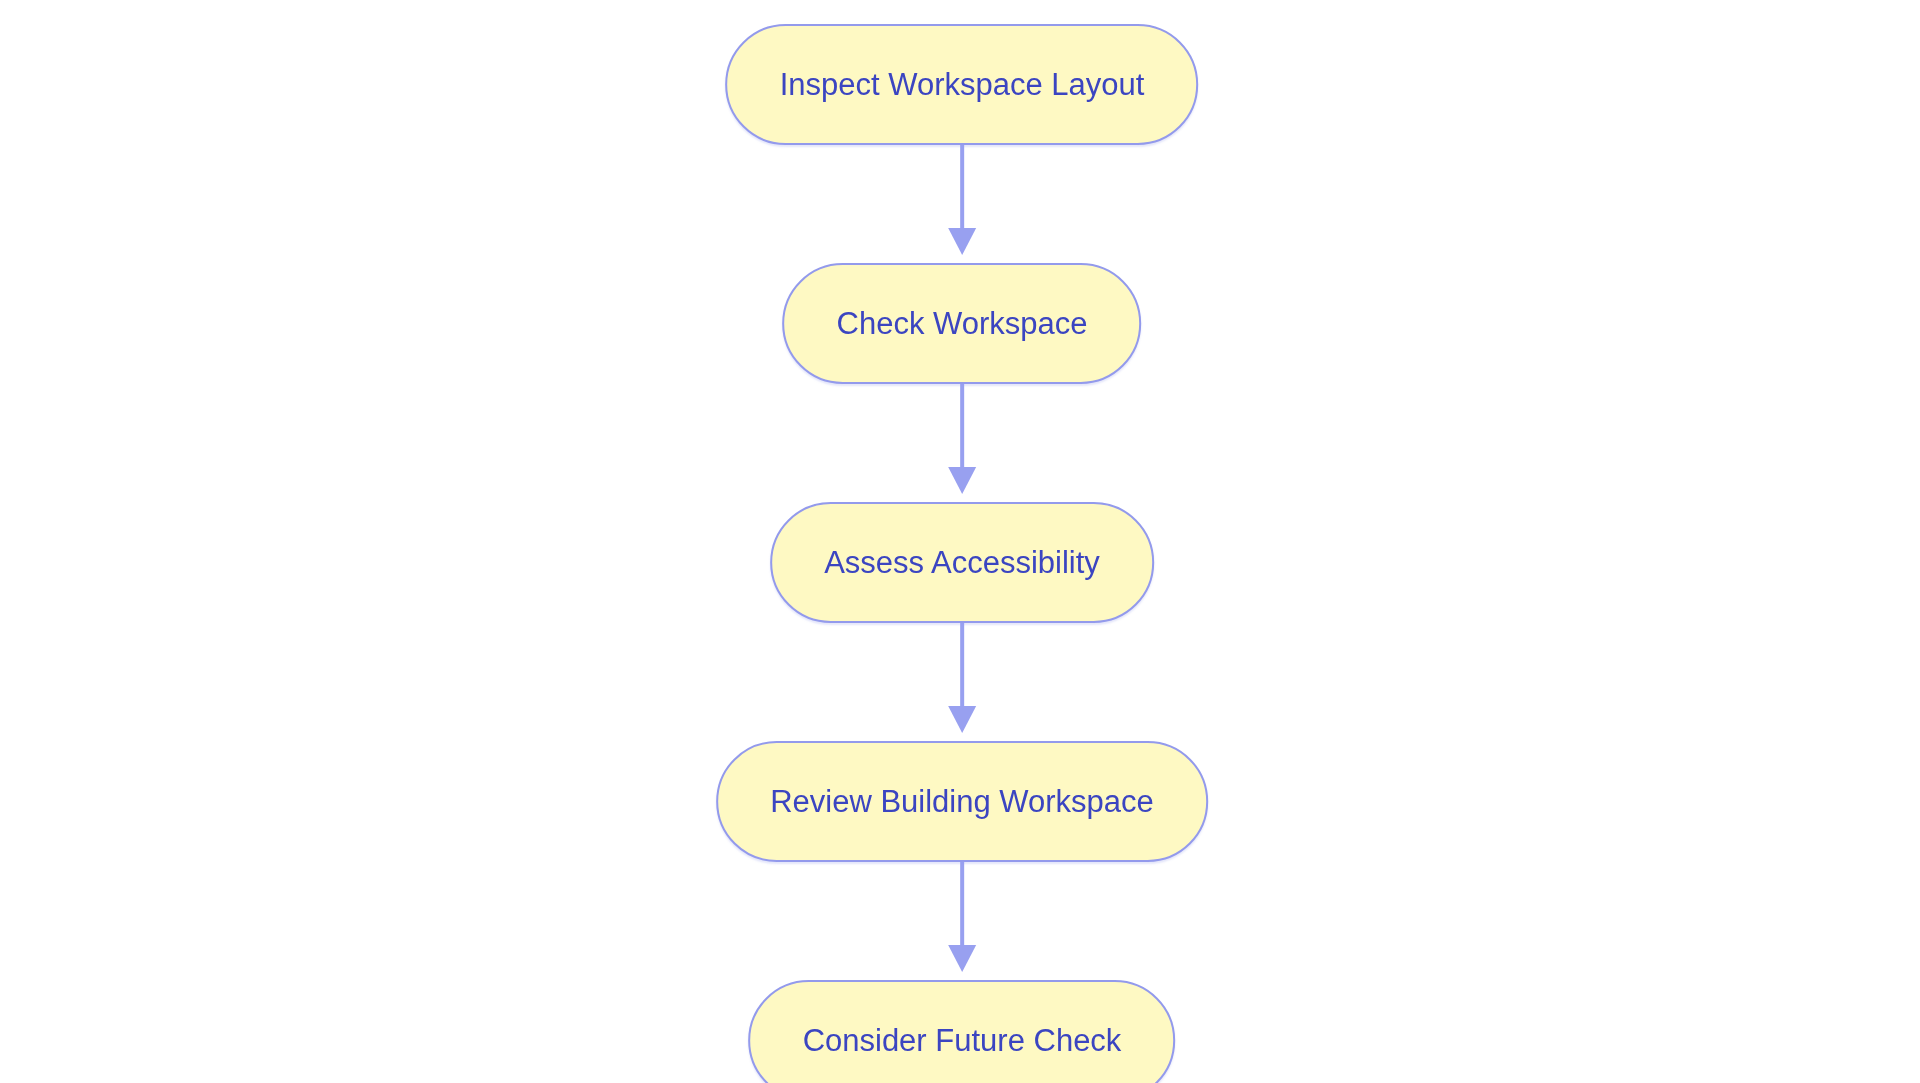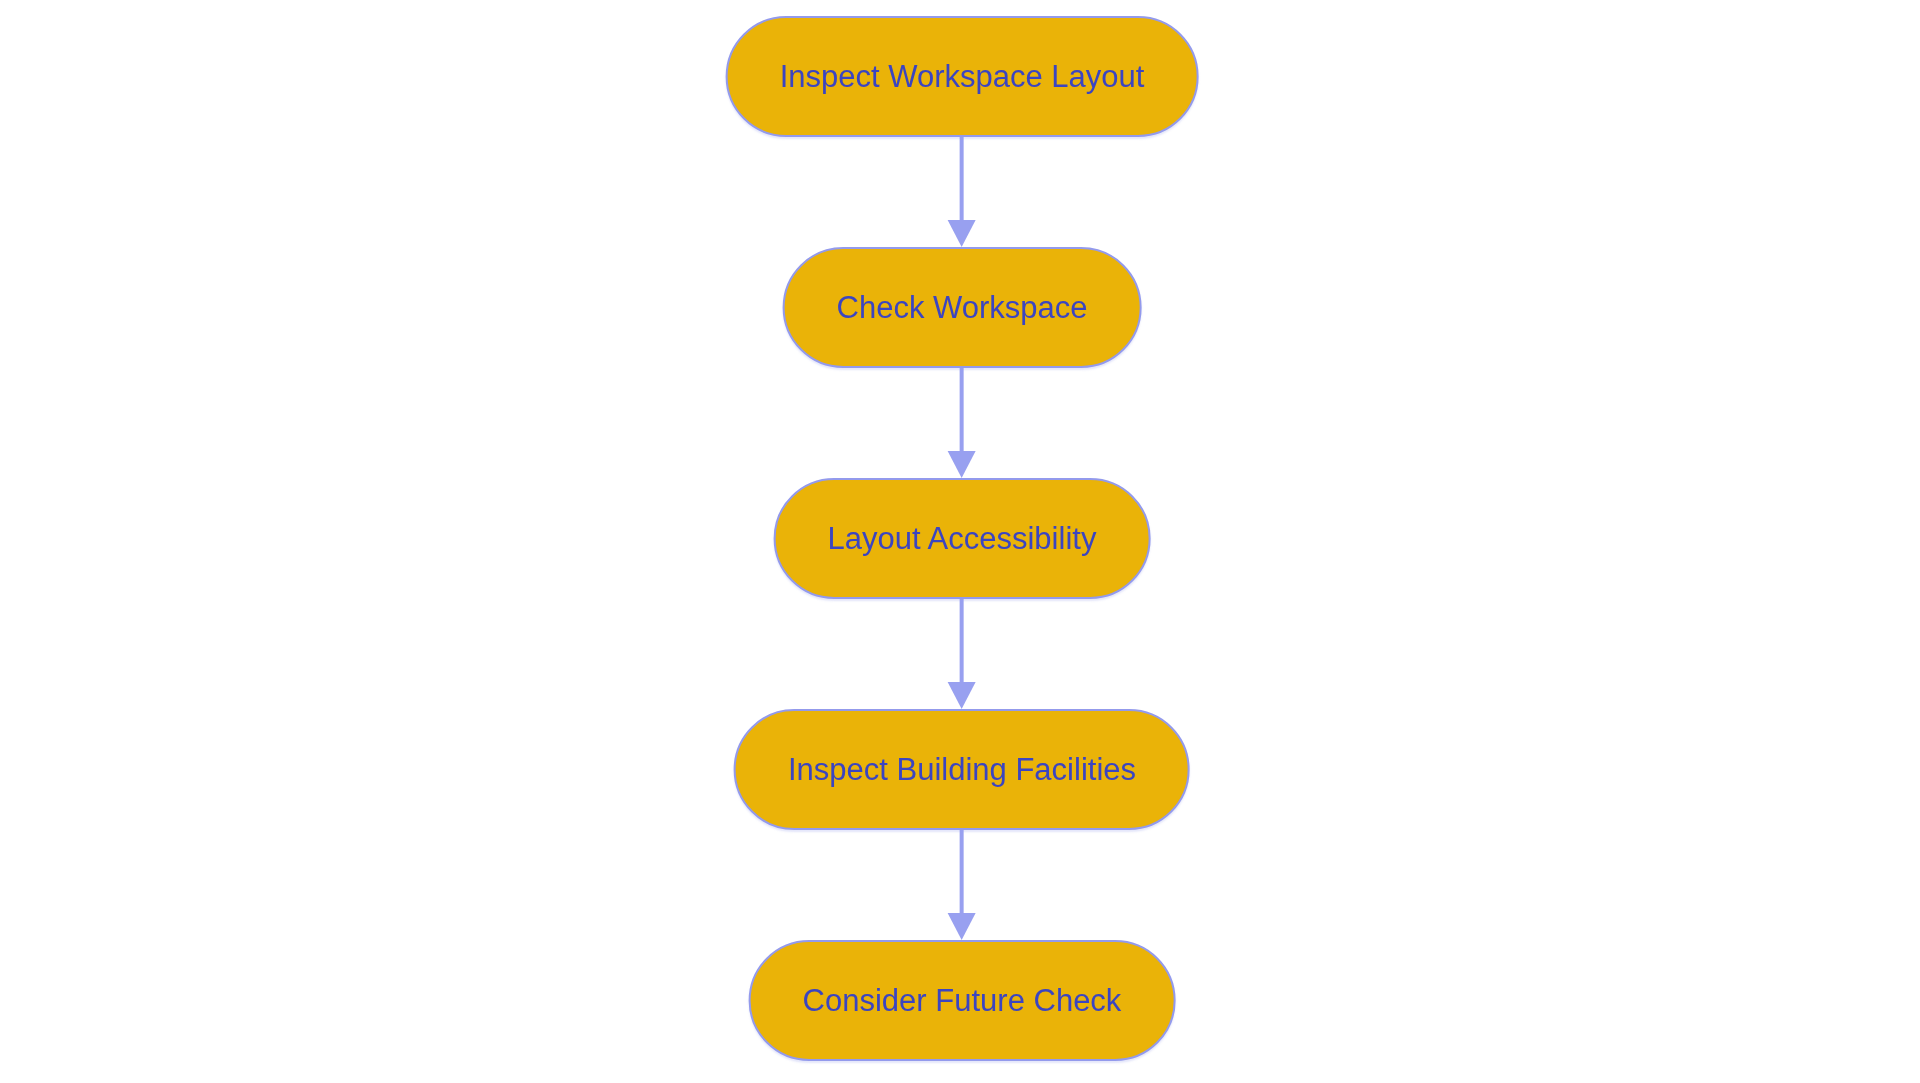--- a/index.html
+++ b/index.html
@@ -26,28 +26,29 @@
     display: flex;
     flex-direction: column;
     align-items: center;
   }
 
   .flow-node {
     box-sizing: border-box;
     height: 121px;
     padding: 0 52px;
     border-radius: 60.5px;
-    background: #eab308;
+    background: #fef9c3;
     border: 2px solid #939aec;
     color: #3b45c1;
     font-size: 31px;
     line-height: 117px;
     white-space: nowrap;
     text-align: center;
     box-shadow: 0 2px 2px rgba(147, 154, 236, 0.25);
+    margin-top: 8px;
   }
 
   .edge {
     height: 110px;
     display: flex;
     flex-direction: column;
     align-items: center;
   }
 
   .edge-line {
@@ -83,30 +84,30 @@
     <div class="flow-node">
       <span>Check Workspace</span>
     </div>
 
     <div class="edge">
       <div class="edge-line"></div>
       <div class="edge-head"></div>
     </div>
 
     <div class="flow-node">
-      <span>Layout Accessibility</span>
+      <span>Assess Accessibility</span>
     </div>
 
     <div class="edge">
       <div class="edge-line"></div>
       <div class="edge-head"></div>
     </div>
 
     <div class="flow-node">
-      <span>Inspect Building Facilities</span>
+      <span>Review Building Workspace</span>
     </div>
 
     <div class="edge">
       <div class="edge-line"></div>
       <div class="edge-head"></div>
     </div>
 
     <div class="flow-node">
       <span>Consider Future Check</span>
     </div>

